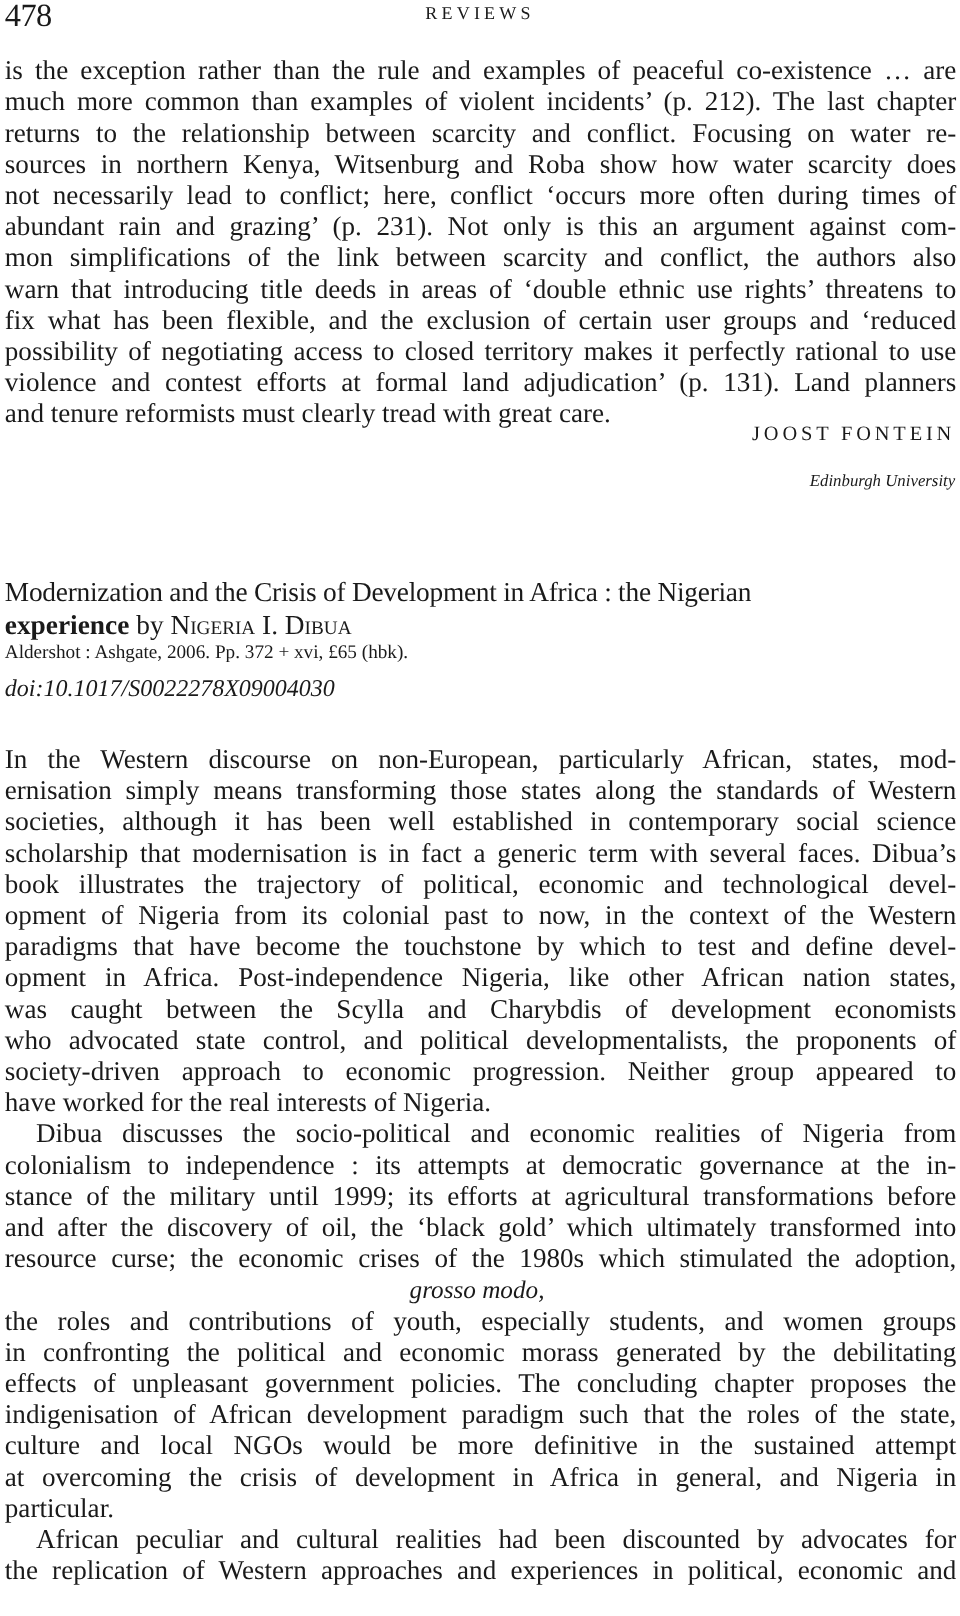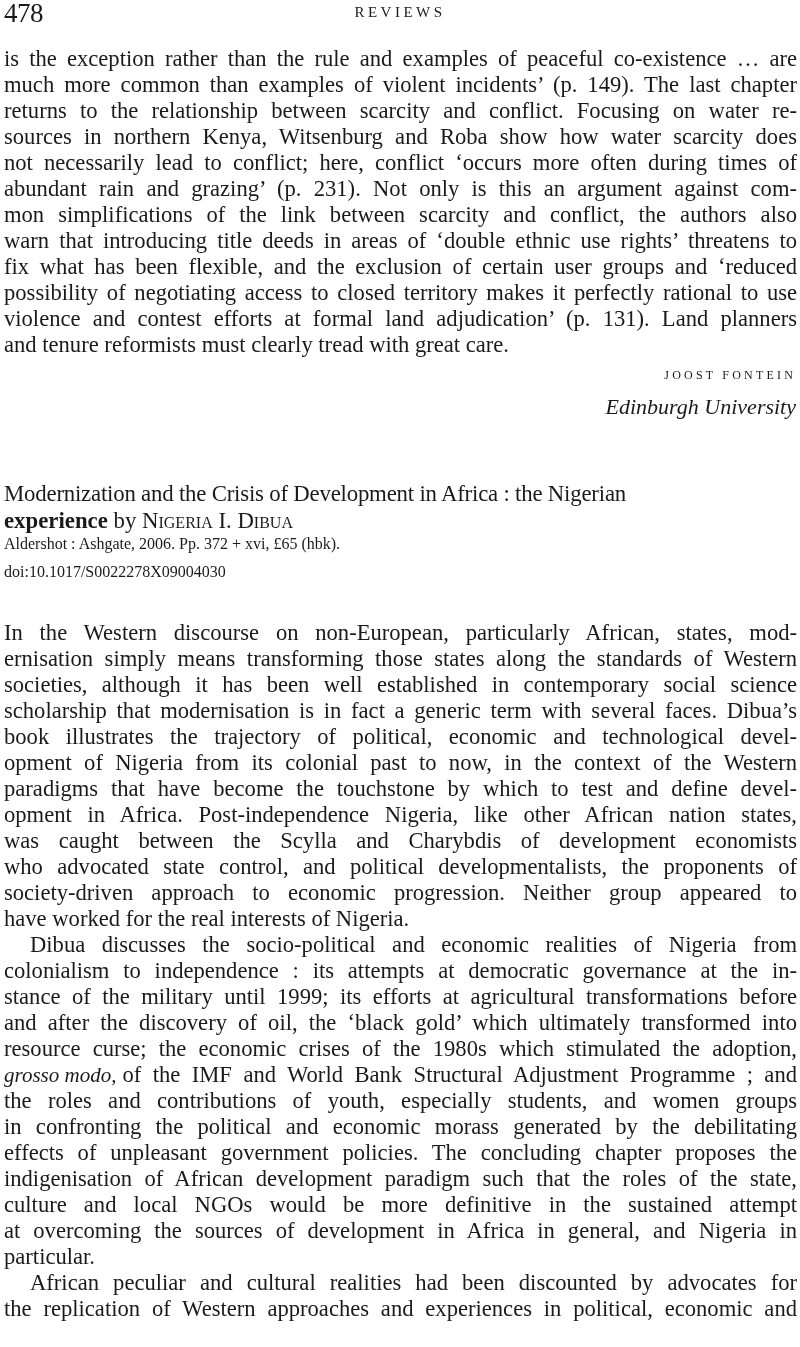--- a/index.html
+++ b/index.html
@@ -5,40 +5,40 @@
   html, body { margin:0; padding:0; background:#ffffff; }
   body { width:800px; height:1347px; position:relative; overflow:hidden;
          font-family:"Liberation Serif","DejaVu Serif",serif; color:#1a1a1a; }
   .page-num { position:absolute; left:4px; top:-2px; font-size:27px; letter-spacing:-0.5px; }
   .running-head { position:absolute; left:0; width:800px; top:4px; text-align:center;
                   font-size:15px; letter-spacing:3.5px; }
   .line { position:absolute; left:4px; width:793px; font-size:22.6px; line-height:26px;
           white-space:nowrap; text-align:justify; text-align-last:justify; }
   .line.last { text-align-last:left; }
   .line.indent { left:30px; width:767px; }
-  .sig-name { position:absolute; right:4px; top:368px; font-size:12px; letter-spacing:3.2px; }
-  .sig-inst { position:absolute; right:4px; top:394px; font-size:22px; font-style:italic; }
+  .sig-name { position:absolute; right:4px; top:352px; font-size:17px; letter-spacing:3.2px; }
+  .sig-inst { position:absolute; right:4px; top:394px; font-size:14px; font-style:italic; }
   .book-title { position:absolute; left:4px; width:793px; top:481px; font-size:22.8px;
                 font-weight:normal; white-space:nowrap; letter-spacing:-0.2px; }
   .book-line2 { position:absolute; left:4px; top:508px; font-size:22.8px; white-space:nowrap; }
   .book-line2 .b { font-weight:bold; }
   .sc { font-variant:small-caps; }
   .pub { position:absolute; left:4px; top:535px; font-size:16px; white-space:nowrap; }
-  .doi { position:absolute; left:4px; top:563px; font-size:16px; white-space:nowrap; }
+  .doi { position:absolute; left:4px; top:563px; font-size:20px; white-space:nowrap;font-style:italic; }
   .it { font-style:italic; }
 </style>
 </head>
 <body>
 
 <div class="page-num">478</div>
 <div class="running-head">REVIEWS</div>
 
 <div>
   <div class="line" style="top:46px">is the exception rather than the rule and examples of peaceful co-existence … are</div>
-  <div class="line" style="top:72px">much more common than examples of violent incidents’ (p. 149). The last chapter</div>
+  <div class="line" style="top:72px">much more common than examples of violent incidents’ (p. 212). The last chapter</div>
   <div class="line" style="top:98px">returns to the relationship between scarcity and conflict. Focusing on water re-</div>
   <div class="line" style="top:124px">sources in northern Kenya, Witsenburg and Roba show how water scarcity does</div>
   <div class="line" style="top:150px">not necessarily lead to conflict; here, conflict ‘occurs more often during times of</div>
   <div class="line" style="top:176px">abundant rain and grazing’ (p. 231). Not only is this an argument against com-</div>
   <div class="line" style="top:202px">mon simplifications of the link between scarcity and conflict, the authors also</div>
   <div class="line" style="top:228px">warn that introducing title deeds in areas of ‘double ethnic use rights’ threatens to</div>
   <div class="line" style="top:254px">fix what has been flexible, and the exclusion of certain user groups and ‘reduced</div>
   <div class="line" style="top:280px">possibility of negotiating access to closed territory makes it perfectly rational to use</div>
   <div class="line" style="top:306px">violence and contest efforts at formal land adjudication’ (p. 131). Land planners</div>
   <div class="line last" style="top:332px">and tenure reformists must clearly tread with great care.</div>
@@ -72,27 +72,26 @@
 </div>
 
 <div>
   <div class="line indent" style="top:932px">Dibua discusses the socio-political and economic realities of Nigeria from</div>
   <div class="line" style="top:958px">colonialism to independence : its attempts at democratic governance at the in-</div>
   <div class="line" style="top:984px">stance of the military until 1999; its efforts at agricultural transformations before</div>
   <div class="line" style="top:1010px">and after the discovery of oil, the ‘black gold’ which ultimately transformed into</div>
   <div class="line" style="top:1036px">resource curse; the economic crises of the 1980s which stimulated the adoption,</div>
   <div class="line" style="top:1062px; display:flex; justify-content:center; text-align-last:auto;">
     <span class="it" style="font-size:21px; margin-right:6px;">grosso modo,</span>
-    <span style="flex:1; text-align:justify; text-align-last:justify;">of the IMF and World Bank Structural Adjustment Programme ; and</span>
   </div>
   <div class="line" style="top:1088px">the roles and contributions of youth, especially students, and women groups</div>
   <div class="line" style="top:1114px">in confronting the political and economic morass generated by the debilitating</div>
   <div class="line" style="top:1140px">effects of unpleasant government policies. The concluding chapter proposes the</div>
   <div class="line" style="top:1166px">indigenisation of African development paradigm such that the roles of the state,</div>
   <div class="line" style="top:1192px">culture and local NGOs would be more definitive in the sustained attempt</div>
-  <div class="line" style="top:1218px">at overcoming the sources of development in Africa in general, and Nigeria in</div>
+  <div class="line" style="top:1218px">at overcoming the crisis of development in Africa in general, and Nigeria in</div>
   <div class="line last" style="top:1244px">particular.</div>
 </div>
 
 <div>
   <div class="line indent" style="top:1270px">African peculiar and cultural realities had been discounted by advocates for</div>
   <div class="line" style="top:1296px">the replication of Western approaches and experiences in political, economic and</div>
 </div>
 
 </body></html>

